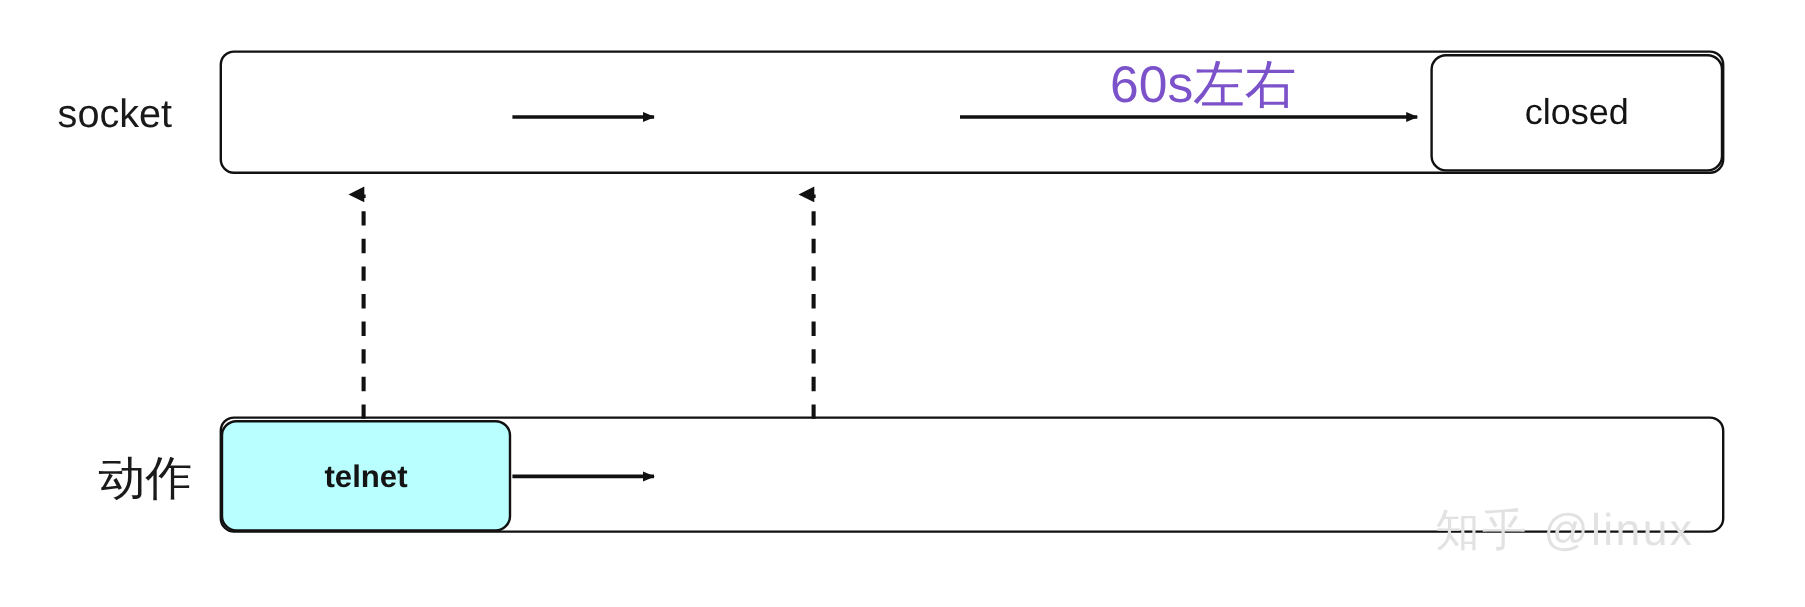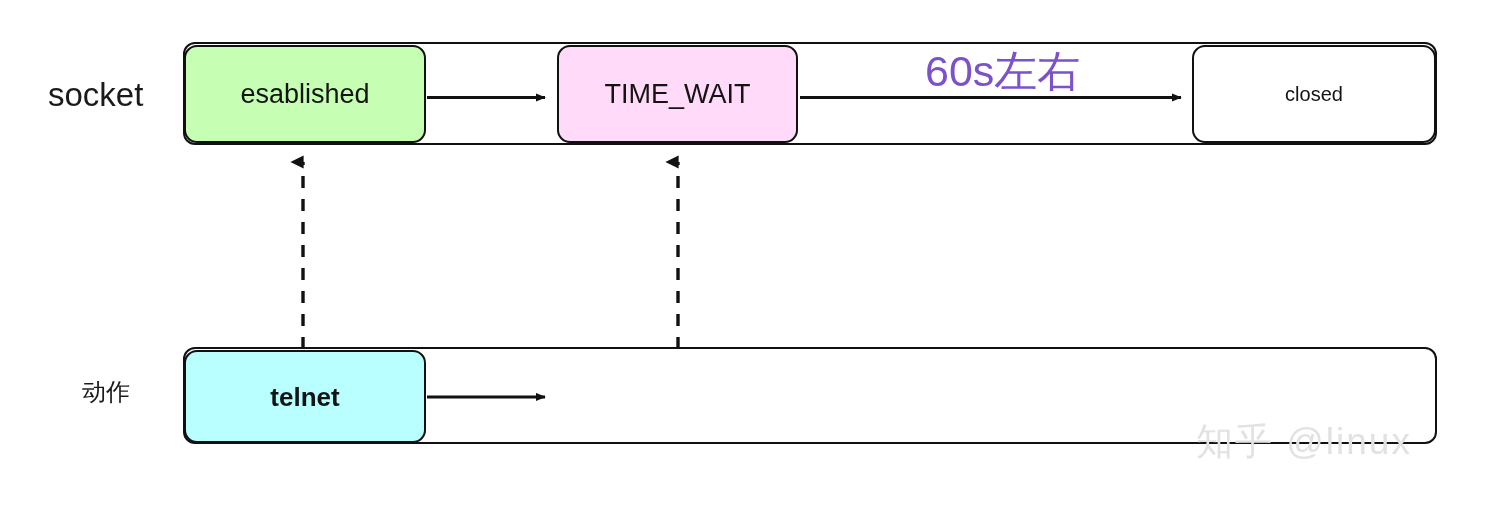--- a/index.html
+++ b/index.html
@@ -30,21 +30,21 @@
     line-height: 1;
   }
   #label-socket {
     left: 48px;
     top: 78px;
     font-size: 33px;
   }
   #label-action {
     left: 82px;
     top: 380px;
-    font-size: 24px;
+    font-size: 39px;
   }
 
   
   .lane {
     position: absolute;
     border: 2.2px solid #111111;
     border-radius: 12px;
     background: transparent;
     box-sizing: border-box;
   }
@@ -91,21 +91,21 @@
     height: 98px;
     background: #ffdbf9;
     font-size: 27px;
   }
   #node-closed {
     left: 1192px;
     top: 45px;
     width: 244px;
     height: 98px;
     background: #ffffff;
-    font-size: 20px;
+    font-size: 30px;
   }
   #node-telnet {
     left: 184px;
     top: 350px;
     width: 242px;
     height: 93px;
     background: #b9ffff;
     font-size: 26px;
     font-weight: bold;
   }
@@ -191,27 +191,21 @@
       <line x1="303" y1="349" x2="303" y2="162" stroke="#111111" stroke-width="3.4" stroke-dasharray="12 11" marker-end="url(#ahv)"></line>
     </g>
 
     <g>
       <line x1="678" y1="349" x2="678" y2="162" stroke="#111111" stroke-width="3.4" stroke-dasharray="12 11" marker-end="url(#ahv)"></line>
     </g>
   </svg>
 
   <div id="edge-label-60s">60s左右</div>
 
-  <div class="node" id="node-established">
-    <span>esablished</span>
-  </div>
-
-  <div class="node" id="node-timewait">
-    <span>TIME_WAIT</span>
-  </div>
+
 
   <div class="node" id="node-closed">
     <span>closed</span>
   </div>
 
   <div class="node" id="node-telnet">
     <span>telnet</span>
   </div>
 
 

